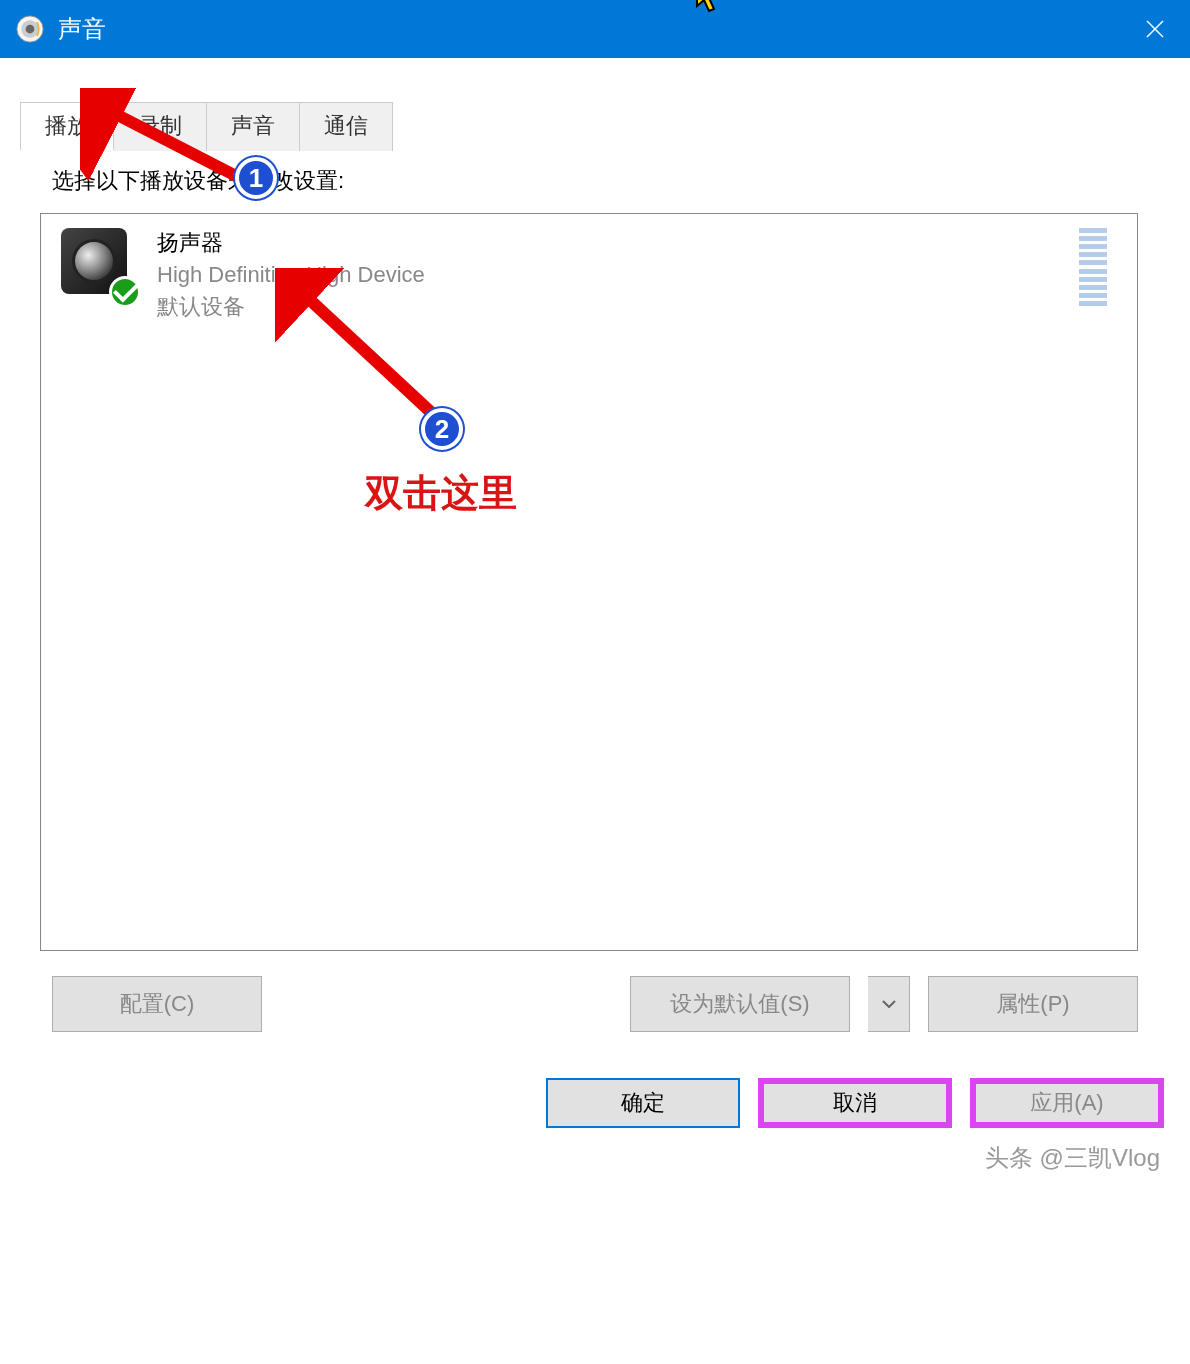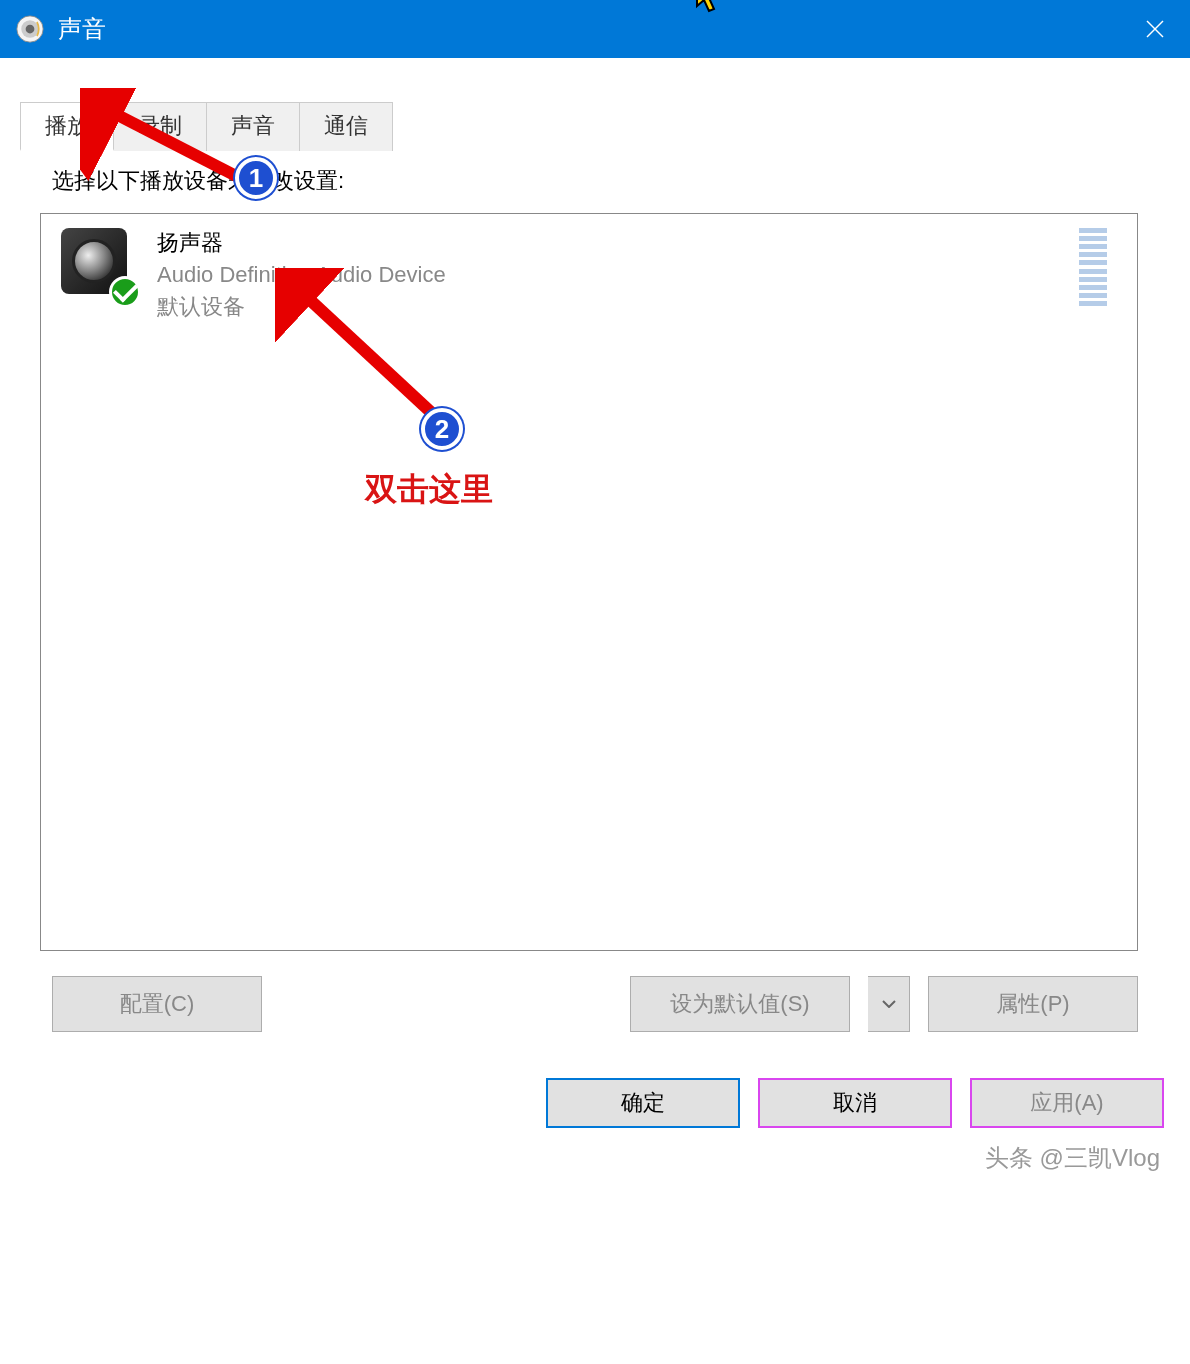--- a/index.html
+++ b/index.html
@@ -36,30 +36,30 @@
     .bottom-buttons { position: absolute; top: 918px; left: 52px; right: 52px; display: flex; gap: 18px; }
     .btn { height: 56px; border: 1px solid #adadad; background: #e1e1e1; font-size: 22px; color: #666; display: flex; align-items: center; justify-content: center; cursor: pointer; }
     .btn.disabled { color: #888; }
     .btn-config { width: 210px; }
     .spacer { flex: 1; }
     .btn-default { width: 220px; }
     .btn-dropdown { width: 42px; border-left: none; }
     .btn-props { width: 210px; }
 
     .dialog-buttons { position: absolute; top: 1020px; right: 26px; display: flex; gap: 18px; }
-    .dbtn { width: 194px; height: 50px; border: 2px solid #d946ef; background: #e1e1e1; font-size: 22px; color: #000; display: flex; align-items: center; justify-content: center; cursor: pointer; }
+    .dbtn { width: 194px; height: 50px; border: 6px solid #d946ef; background: #e1e1e1; font-size: 22px; color: #000; display: flex; align-items: center; justify-content: center; cursor: pointer; }
     .dbtn.primary { border: 2px solid #0078d7; }
 
     
     .cursor-overlay { position: absolute; top: -24px; left: 693px; pointer-events: none; z-index: 100; }
     .annot-circle { position: absolute; width: 42px; height: 42px; border-radius: 50%; background: #1e4fd1; border: 4px solid #fff; box-shadow: 0 0 0 2px #1e4fd1; color: #fff; font-size: 26px; font-weight: bold; display: flex; align-items: center; justify-content: center; z-index: 50; pointer-events: none; }
     .annot-1 { top: 99px; left: 235px; }
     .annot-2 { top: 350px; left: 421px; }
     .arrow-svg { position: absolute; pointer-events: none; z-index: 45; }
-    .annot-text { position: absolute; top: 410px; left: 365px; font-size: 32px; font-weight: bold; color: #d91414; text-shadow: -2px -2px 0 #fff, 2px -2px 0 #fff, -2px 2px 0 #fff, 2px 2px 0 #fff; z-index: 50; pointer-events: none; }
+    .annot-text { position: absolute; top: 410px; left: 365px; font-size: 38px; font-weight: bold; color: #d91414; text-shadow: -2px -2px 0 #fff, 2px -2px 0 #fff, -2px 2px 0 #fff, 2px 2px 0 #fff; z-index: 50; pointer-events: none; }
     .watermark { position: absolute; bottom: 190px; right: 30px; font-size: 24px; color: #999; pointer-events: none; }
   </style>
 </head>
 <body>
 
 <div class="titlebar">
   <span class="titlebar-icon">
     <svg viewBox="0 0 32 32">
       <circle cx="16" cy="16" r="15" fill="#f5f5f5" stroke="#888" stroke-width="1"></circle>
       <circle cx="16" cy="16" r="10" fill="#ccc"></circle>
@@ -90,21 +90,21 @@
   <div class="device-list">
     <div class="device-item">
       <div class="device-icon-wrap">
         <div class="speaker-box">
           <div class="speaker-circle"></div>
         </div>
         <div class="check-badge"></div>
       </div>
       <div class="device-info">
         <div class="device-name">扬声器</div>
-        <div class="device-driver">Audio Definition Audio Device</div>
+        <div class="device-driver">High Definition High Device</div>
         <div class="device-status">默认设备</div>
       </div>
       <div class="level-meter">
         <div class="level-bar"></div>
           <div class="level-bar"></div>
           <div class="level-bar"></div>
         <div class="level-bar"></div>
           <div class="level-bar"></div>
           <div class="level-bar"></div>
         <div class="level-bar"></div>

